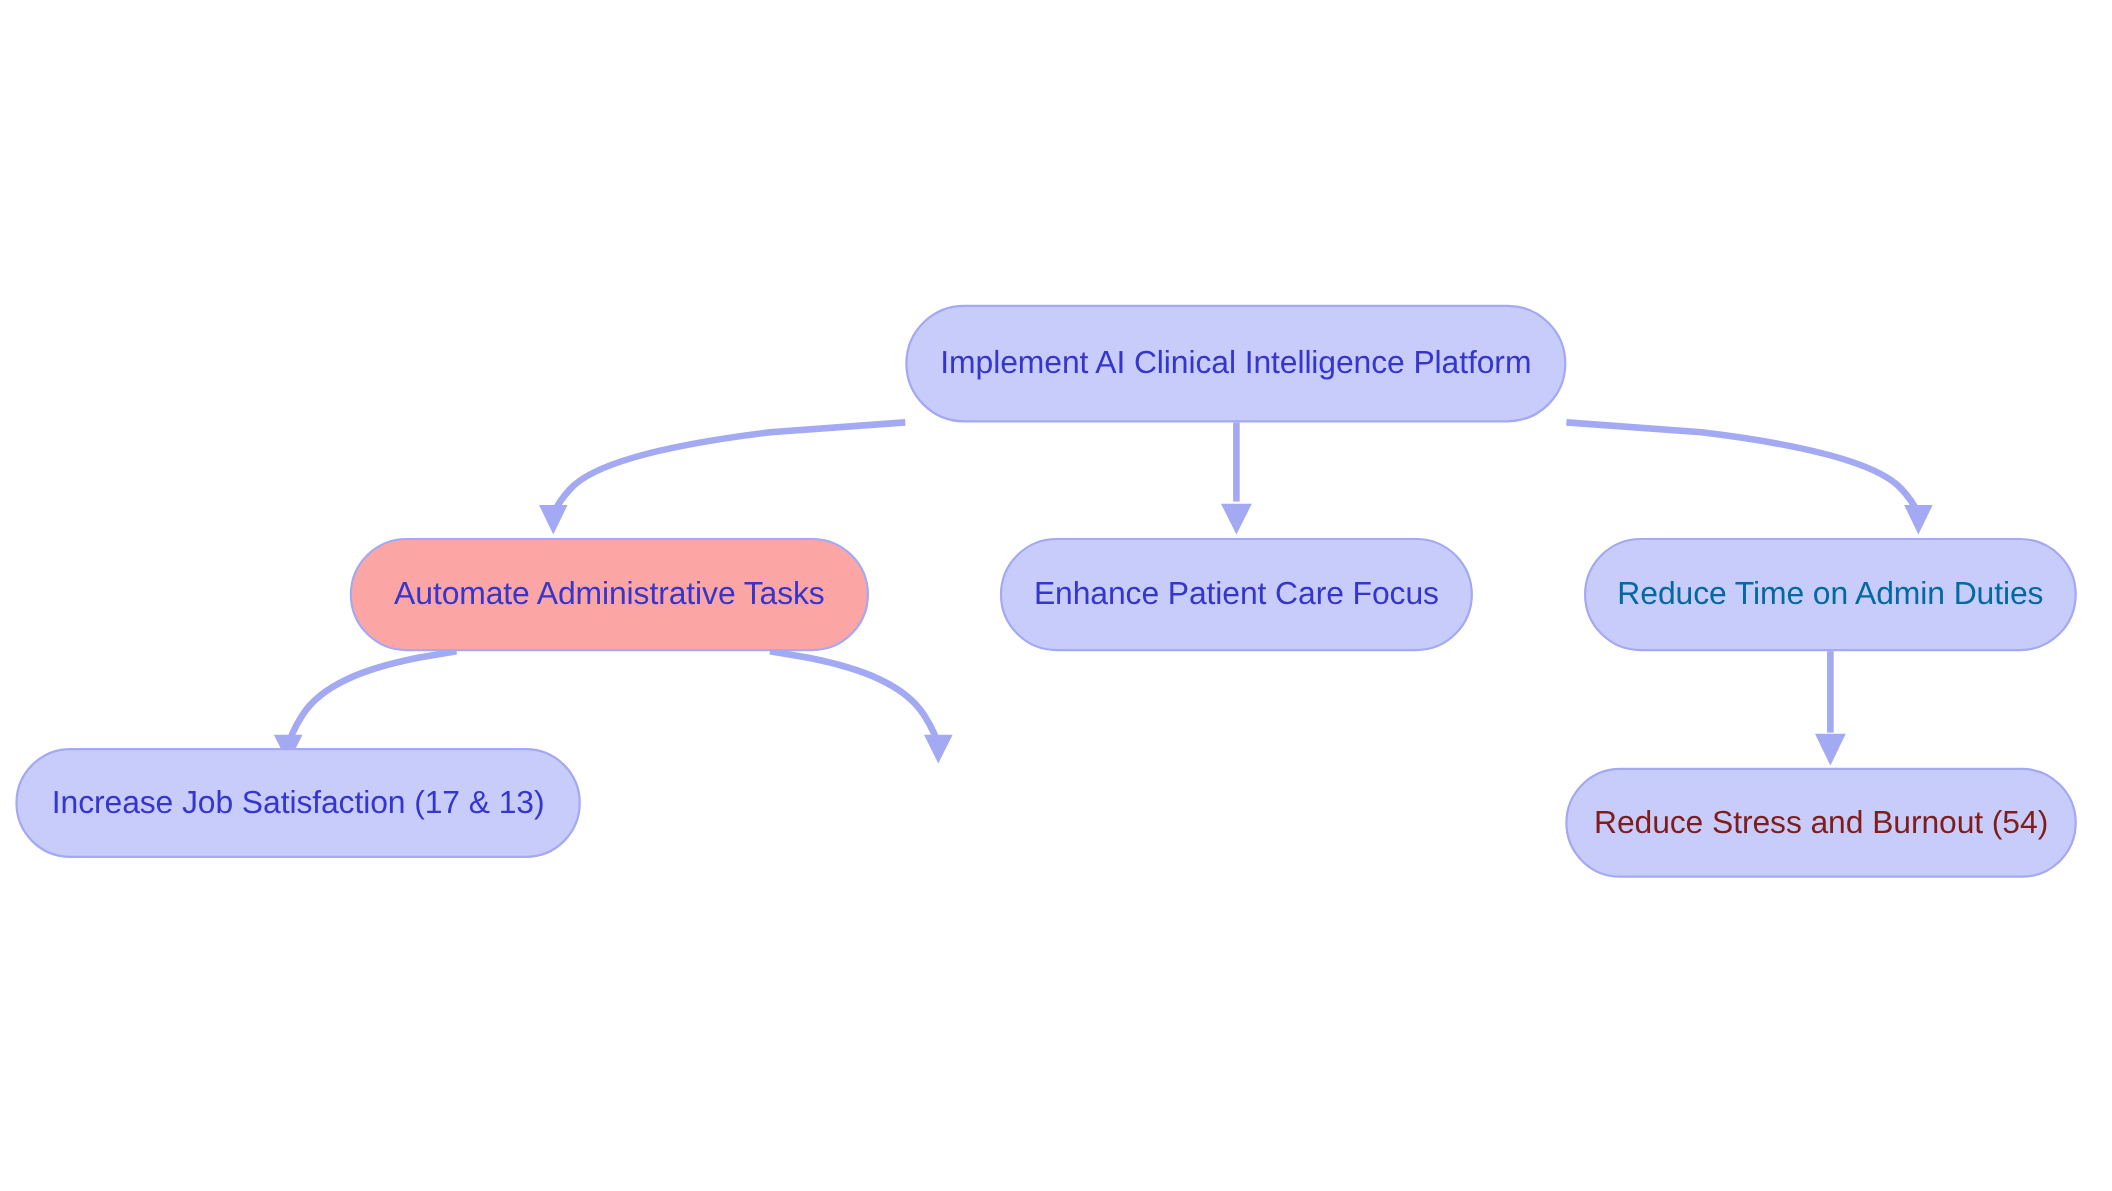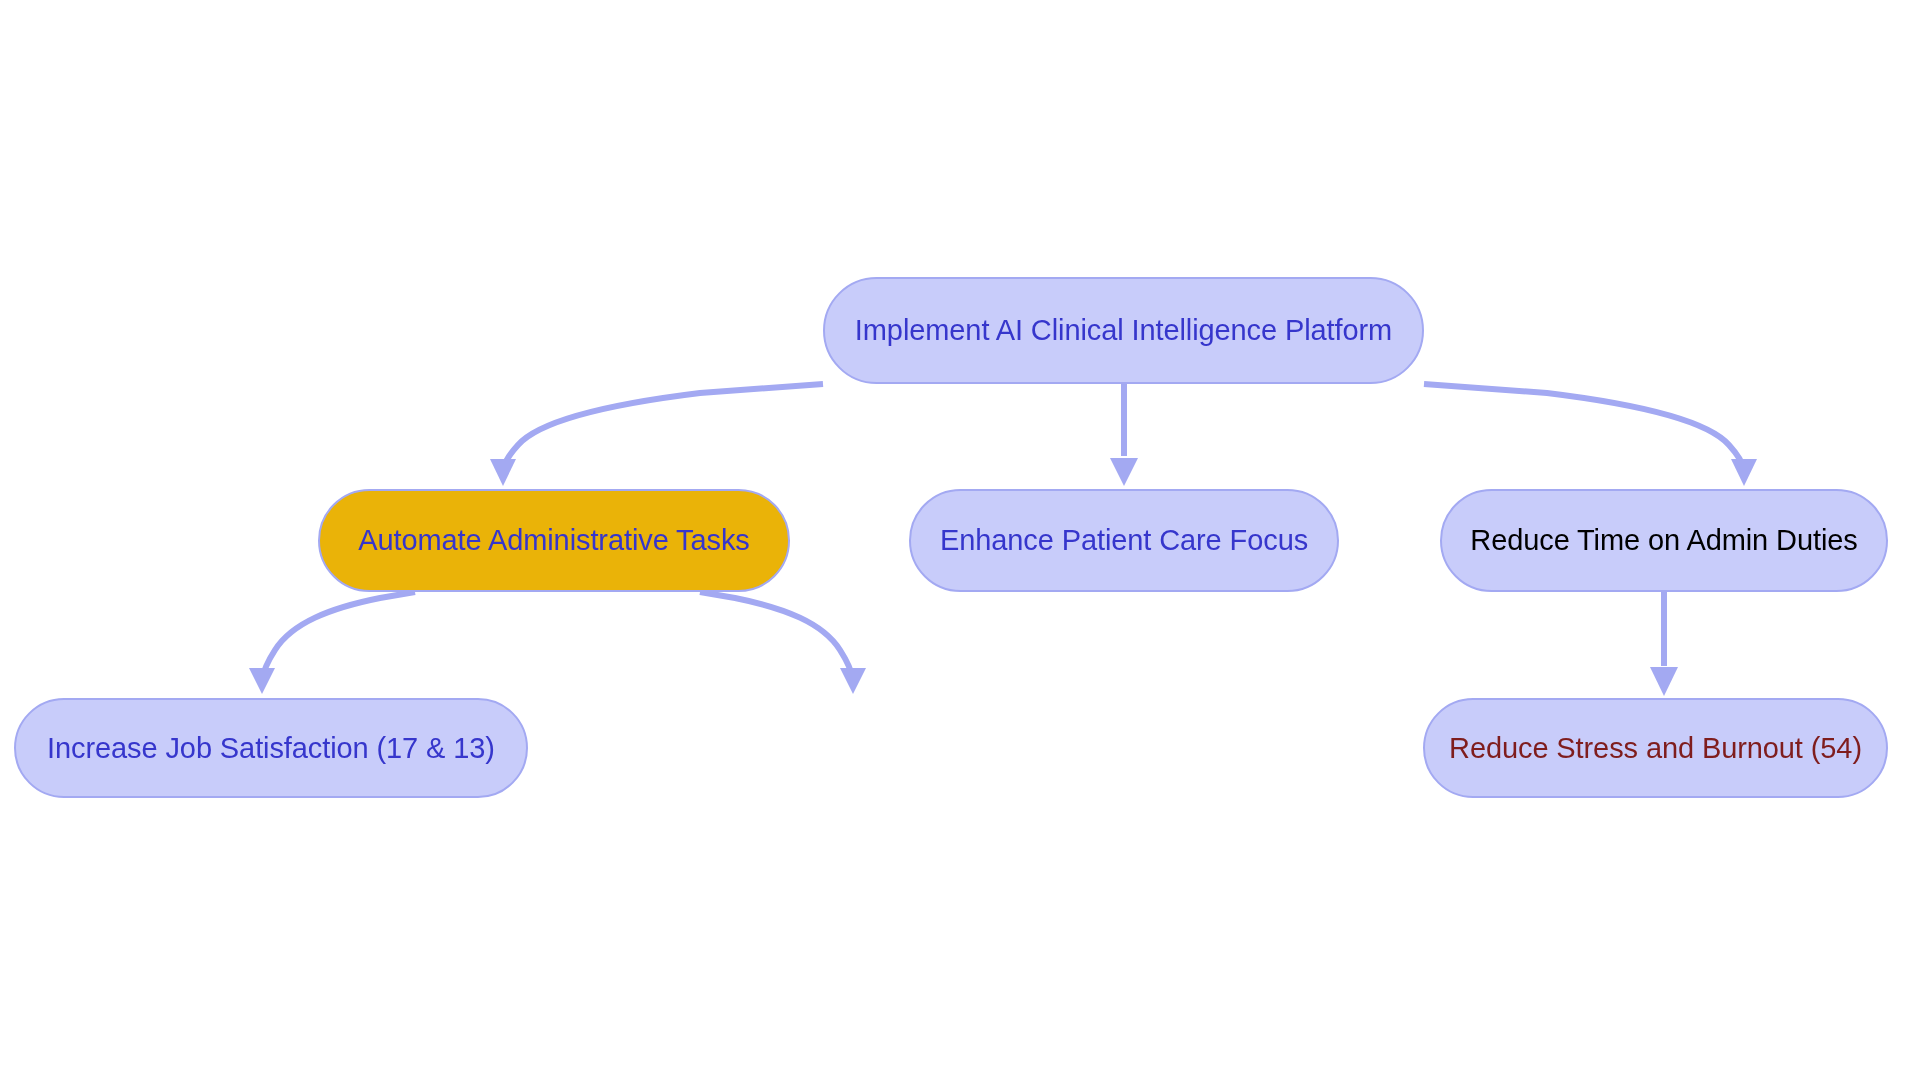--- a/index.html
+++ b/index.html
@@ -59,21 +59,21 @@
     white-space: nowrap;
     line-height: 1;
     text-align: center;
     font-family: "Liberation Sans", sans-serif;
   }
   
   #node-root        { left: 823px;  top: 277px; width: 601px;  height: 107px; }
   #node-automate    { left: 318px;  top: 489px; width: 472px;  height: 103px; }
   #node-patientcare { left: 909px;  top: 489px; width: 430px;  height: 103px; }
   #node-reducetime  { left: 1440px; top: 489px; width: 448px;  height: 103px; }
-  #node-jobsat      { left: 14px;   top: 698px; width: 514px;  height: 100px; }
+  #node-jobsat      { left: 14px;   top: 680px; width: 514px;  height: 100px; }
   #node-workeff     { left: 619px;  top: 698px; width: 448px;  height: 100px; }
   #node-stress      { left: 1423px; top: 698px; width: 465px;  height: 100px; }
 </style>
 </head>
 <body>
 
 <div id="diagram-root" style="background: rgb(255, 255, 255);">
 
   <svg id="edge-layer" viewBox="0 0 1920 1083" width="1920" height="1083" xmlns="http://www.w3.org/2000/svg">
 
@@ -105,30 +105,30 @@
     <g>
       <path class="edge-path" d="M 1664,592 L 1664,666" style="stroke: rgb(163, 169, 242);"></path>
       <polygon class="edge-head" points="1664,696 1650,667 1678,667" style="fill: rgb(163, 169, 242);"></polygon>
     </g>
   </svg>
 
   <div class="node" id="node-root" style="background: rgb(200, 204, 250); border-color: rgb(163, 169, 242);">
     <span class="node-label" style="color: rgb(54, 54, 204);">Implement AI Clinical Intelligence Platform</span>
   </div>
 
-  <div class="node" id="node-automate" style="background: #eab308; border-color: rgb(163, 169, 242);">
+  <div class="node" id="node-automate" style="background: #fca5a5; border-color: rgb(163, 169, 242);">
     <span class="node-label" style="color: rgb(54, 54, 204);">Automate Administrative Tasks</span>
   </div>
 
   <div class="node" id="node-patientcare" style="background: rgb(200, 204, 250); border-color: rgb(163, 169, 242);">
     <span class="node-label" style="color: rgb(54, 54, 204); text-align: right;">Enhance Patient Care Focus</span>
   </div>
 
   <div class="node" id="node-reducetime" style="background: rgb(200, 204, 250); border-color: rgb(163, 169, 242);">
-    <span class="node-label" style="color: #000000;">Reduce Time on Admin Duties</span>
+    <span class="node-label" style="color: #0369a1;">Reduce Time on Admin Duties</span>
   </div>
 
   <div class="node" id="node-jobsat" style="background: rgb(200, 204, 250); border-color: rgb(163, 169, 242);">
     <span class="node-label" style="color: rgb(54, 54, 204);">Increase Job Satisfaction (17 &amp; 13)</span>
   </div>
 
 
   <div class="node" id="node-stress" style="background: rgb(200, 204, 250); border-color: rgb(163, 169, 242);">
     <span class="node-label" style="color: #7f1d1d;">Reduce Stress and Burnout (54)</span>
   </div>

